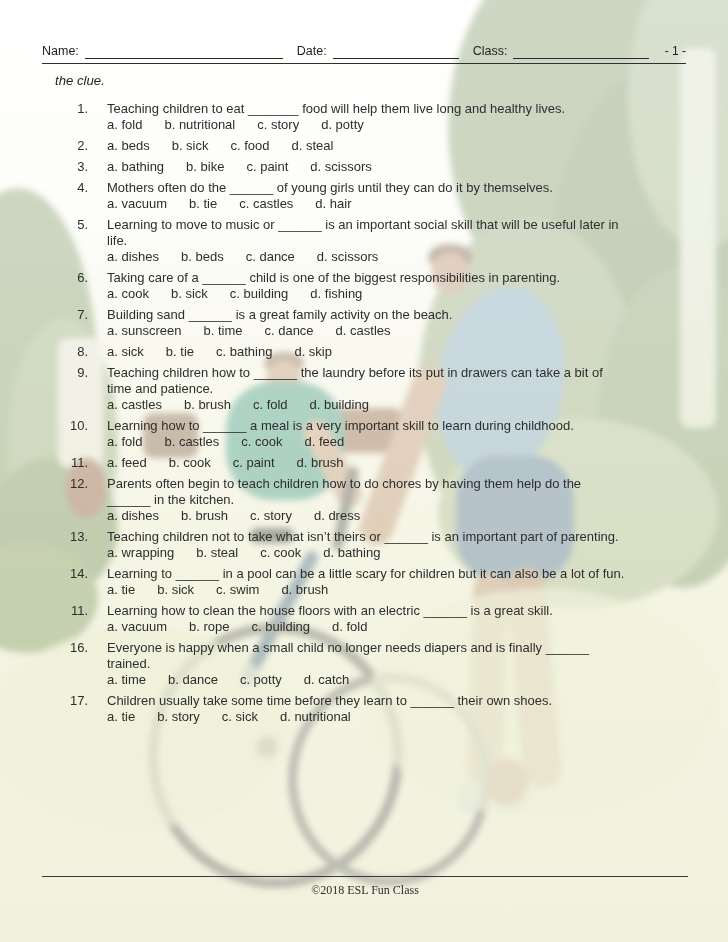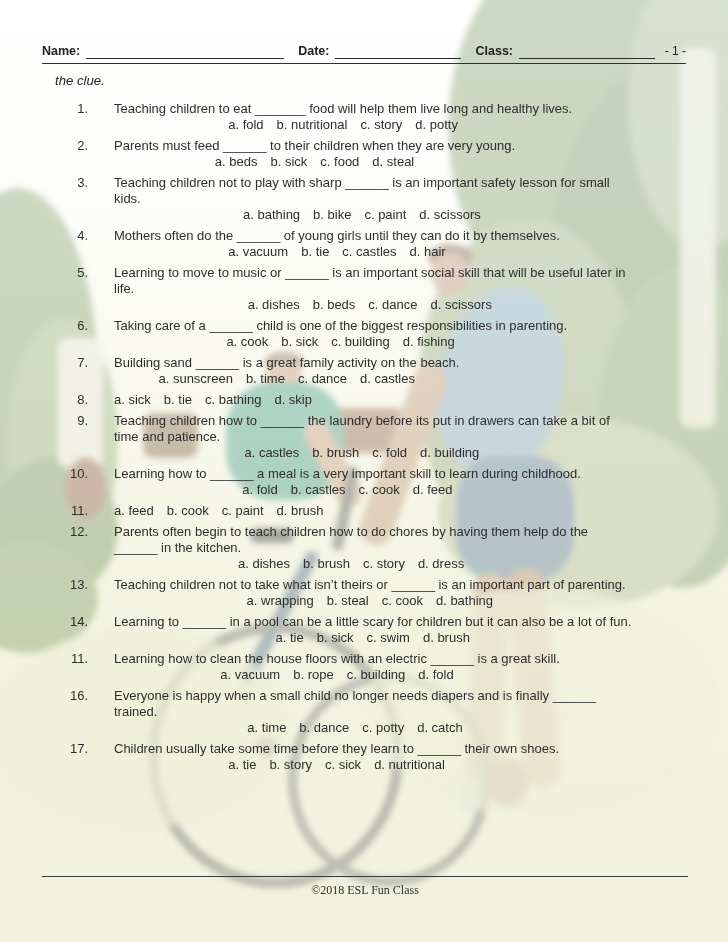--- a/index.html
+++ b/index.html
@@ -21,33 +21,33 @@
   .wheel { background:transparent !important; }
 
   
   .content { position:absolute; inset:0; z-index:1; padding:44px 42px 0 42px; box-sizing:border-box; }
 
   .header-line { display:flex; align-items:flex-end; font-size:12.5px; line-height:15px; color:#222; }
   .blank { display:inline-block; border-bottom:1.3px solid #2a2a2a; height:13px; margin-left:6px; }
   .blank.name { width:198px; }
   .blank.date { width:126px; }
   .blank.class { width:136px; }
-  .hl-label { white-space:nowrap;font-weight:bold; }
+  .hl-label { white-space:nowrap; }
   .hl-gap { width:14px; }
   .page-num { margin-left:auto; font-size:12px; white-space:nowrap; }
   .header-rule { border:none; border-top:1.8px solid #2f2f2f; margin:4px 0 0 0; }
 
   .instructions { margin:9px 0 0 13px; font-style:italic; font-size:13.2px; line-height:16.5px; color:#1f1f1f; }
 
   .questions { margin-top:11px; }
   .q-row { display:flex; margin-bottom:5px; font-size:13px; line-height:16px; }
   .q-number { width:46px; text-align:right; flex:none; }
-  .q-content { margin-left:26px; }
+  .q-content { margin-left:19px; }
   .q-line { white-space:nowrap; }
-  .q-options { display:flex; gap:13px; white-space:nowrap;justify-content:center; }
+  .q-options { display:flex; gap:22px; white-space:nowrap; }
 
   .footer { position:absolute; left:42px; right:40px; top:876px; z-index:1; text-align:center; }
   .footer-rule { border:none; border-top:1.4px solid #3a3a3a; margin:0 0 6px 0; }
   .copyright { font-size:12px; color:#2e2e2e;font-family:Liberation Serif, serif; }
 </style>
 </head>
 <body>
 
 <div class="page">
 
@@ -128,39 +128,32 @@
               <span class="q-option">b. nutritional</span>
               <span class="q-option">c. story</span>
               <span class="q-option">d. potty</span>
             </div>
     </div>
   </div>
 
   <div class="q-row">
     <div class="q-number">2.</div>
     <div class="q-content">
-      <div class="q-text">
-              <div class="q-line">Parents must feed ______ to their children when they are very young.</div>
-            </div>
       <div class="q-options">
               <span class="q-option">a. beds</span>
               <span class="q-option">b. sick</span>
               <span class="q-option">c. food</span>
               <span class="q-option">d. steal</span>
             </div>
     </div>
   </div>
 
   <div class="q-row">
     <div class="q-number">3.</div>
     <div class="q-content">
-      <div class="q-text">
-              <div class="q-line">Teaching children not to play with sharp ______ is an important safety lesson for small</div>
-              <div class="q-line">kids.</div>
-            </div>
       <div class="q-options">
               <span class="q-option">a. bathing</span>
               <span class="q-option">b. bike</span>
               <span class="q-option">c. paint</span>
               <span class="q-option">d. scissors</span>
             </div>
     </div>
   </div>
 
   <div class="q-row">

